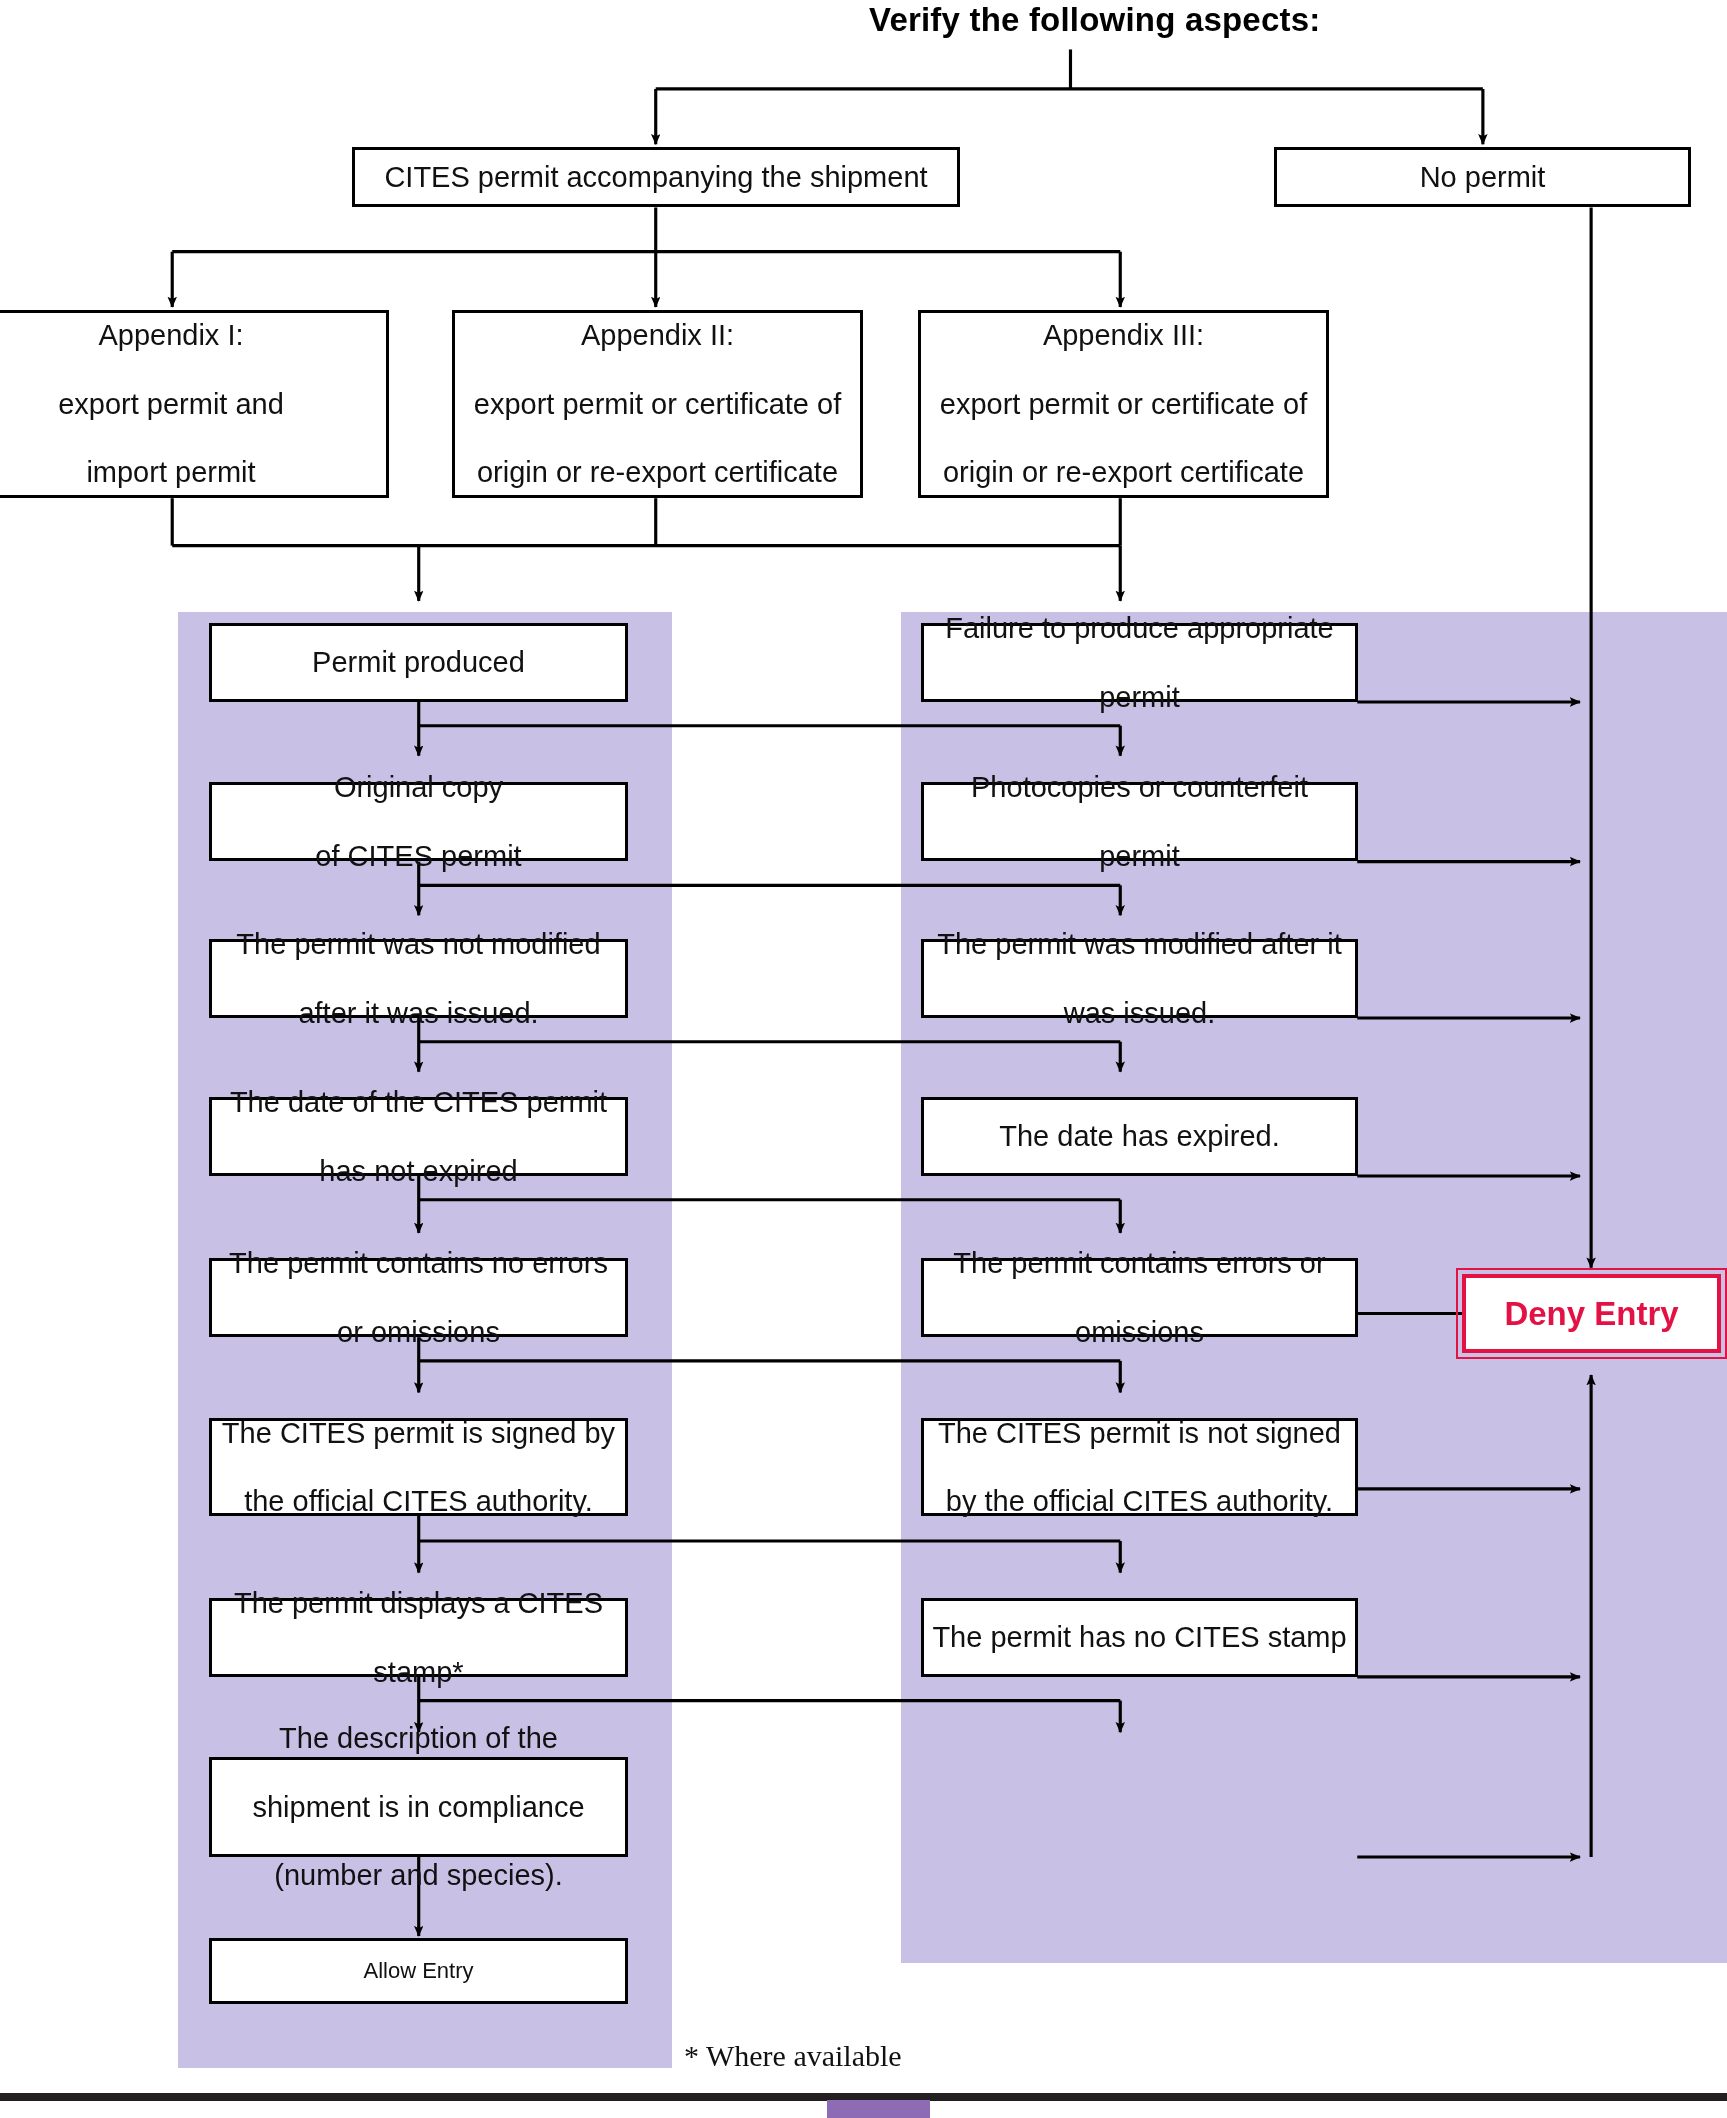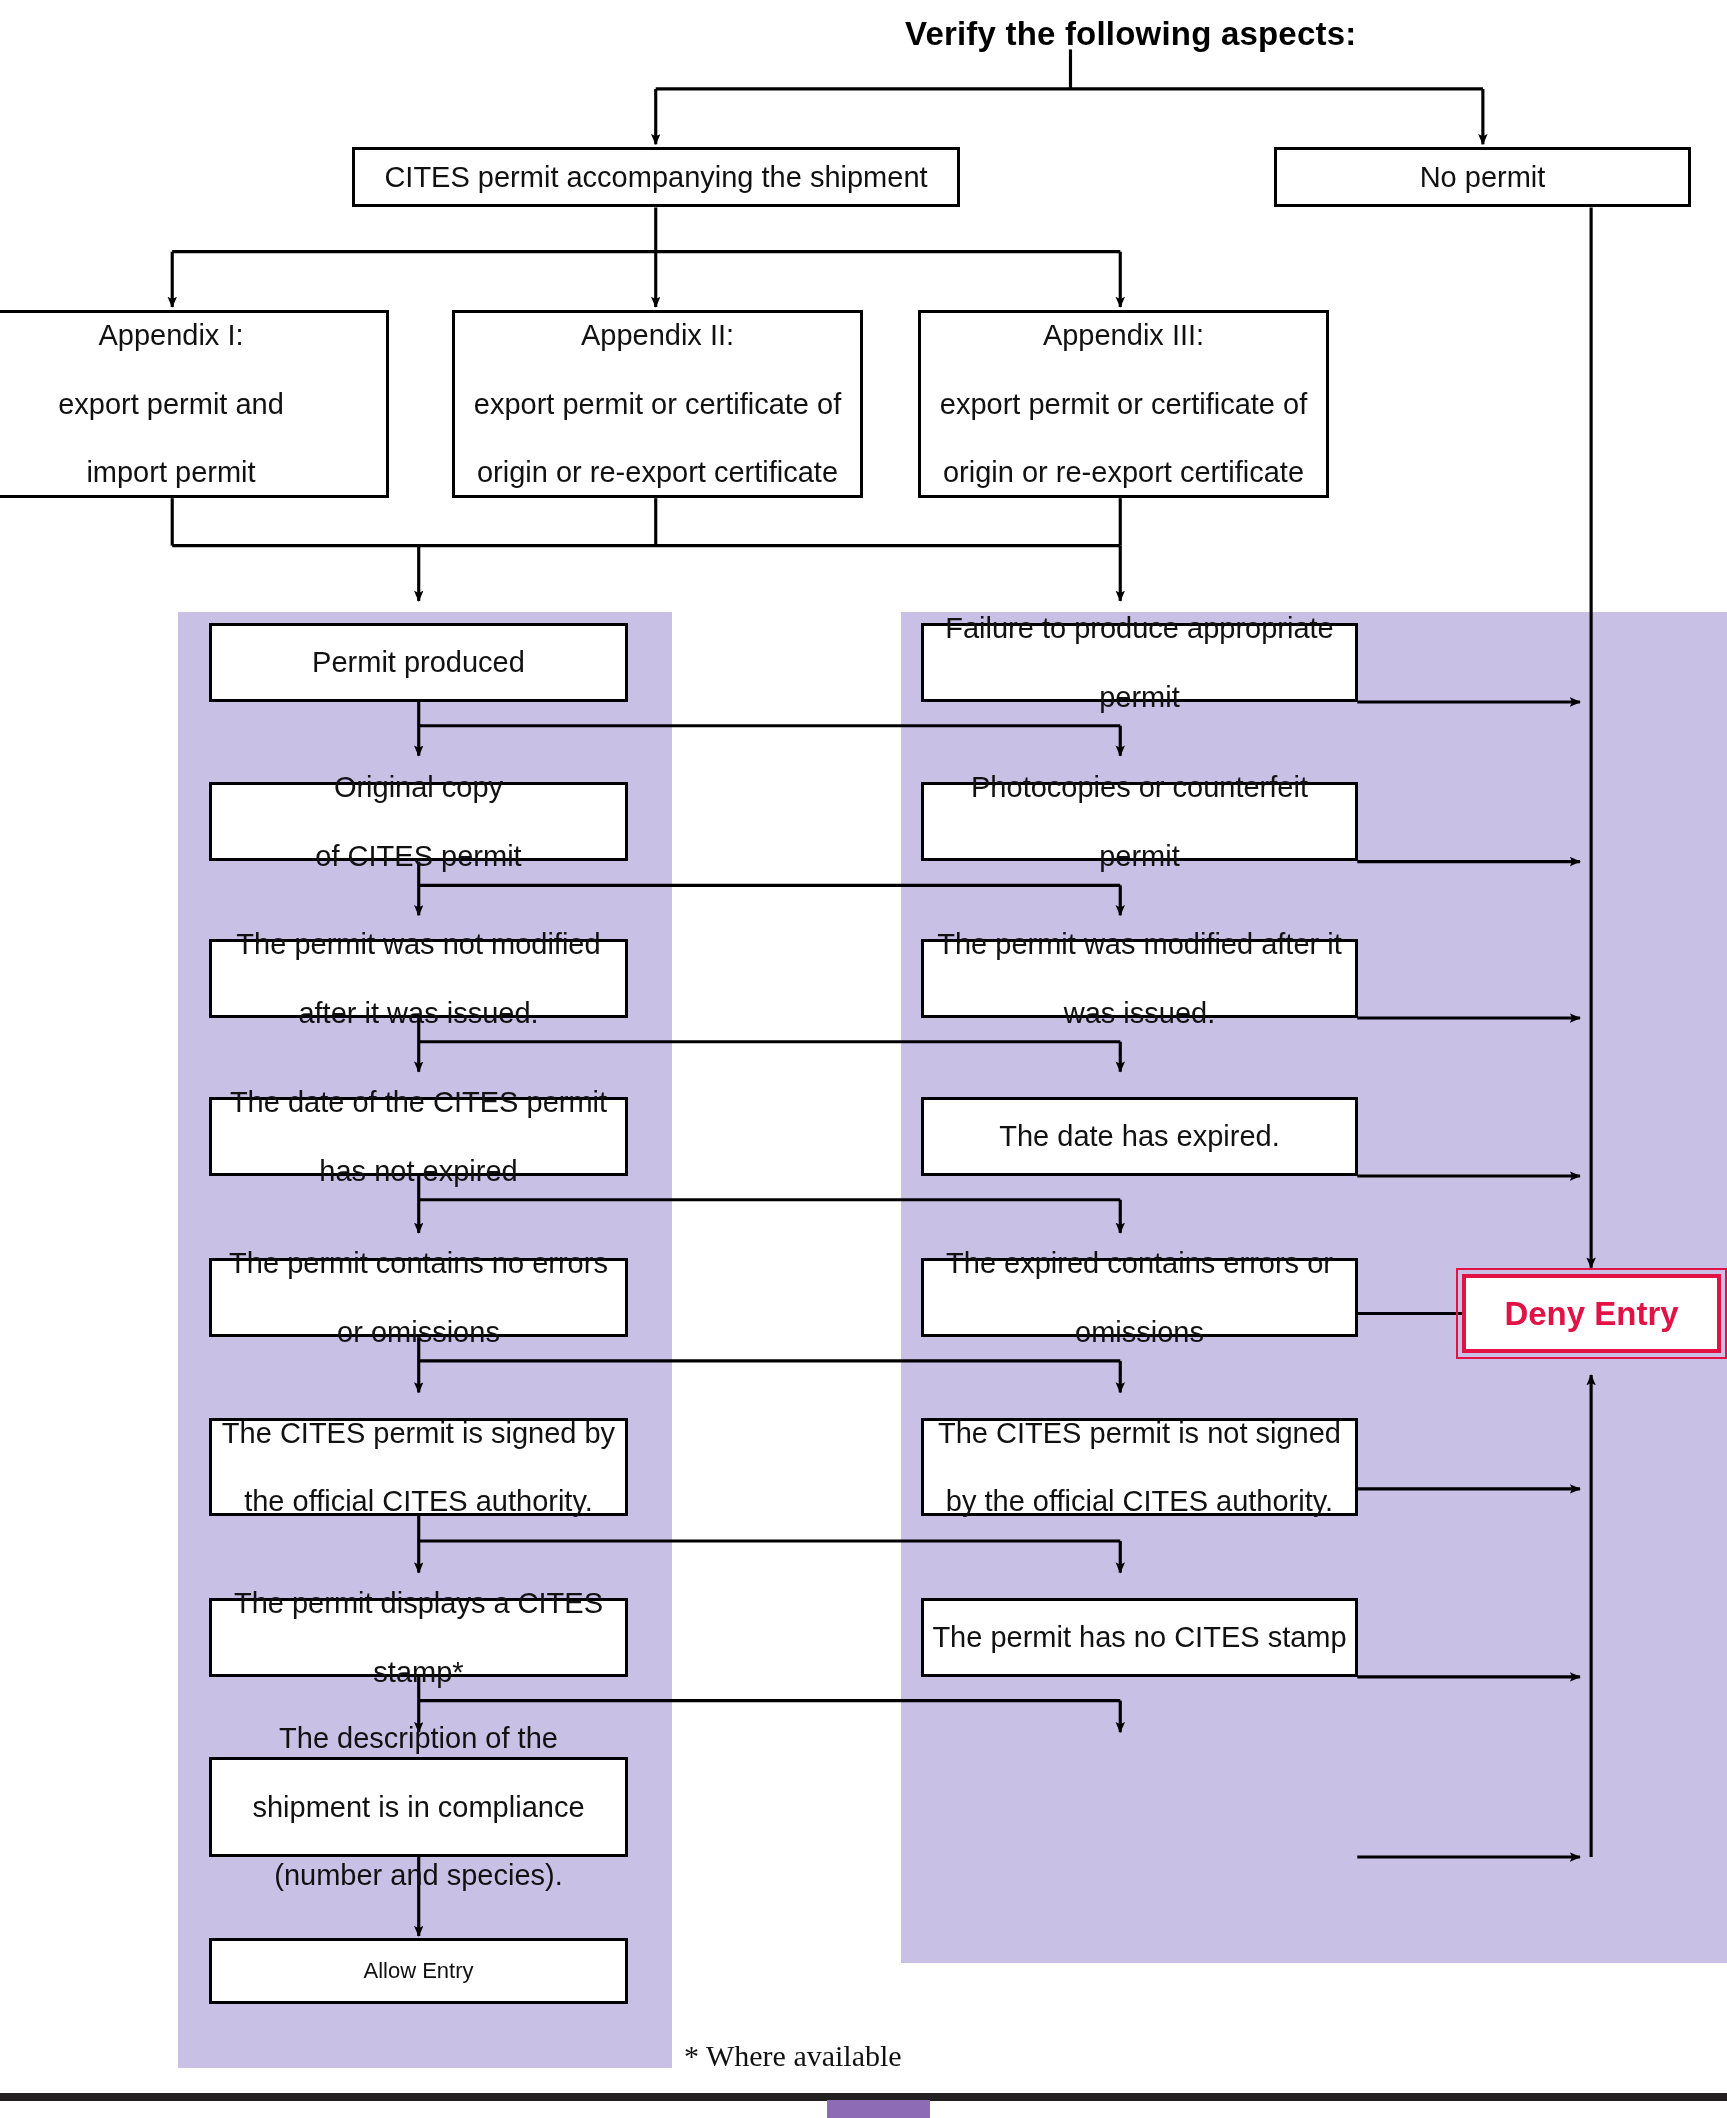--- a/index.html
+++ b/index.html
@@ -117,21 +117,21 @@
 
       <path d="M1718,1662 L1940,1662" marker-end="url(#ar)"></path>
 
       <path d="M2014,2350 L2014,1740" marker-end="url(#ar)"></path>
       <path d="M1718,1884 L2000,1884" marker-end="url(#ar)"></path>
       <path d="M1718,2122 L2000,2122" marker-end="url(#ar)"></path>
       <path d="M1718,2350 L2000,2350" marker-end="url(#ar)"></path>
     </g>
   </svg>
 
-  <div class="title" style="left:869px;top:15px;margin-left:36px;">Verify the following aspects:</div>
+  <div class="title" style="left:869px;top:1px;">Verify the following aspects:</div>
 
   <div class="node" style="left:352px;top:147px;width:608px;height:60px;">
     <span>CITES permit accompanying the shipment</span>
   </div>
 
   <div class="node" style="left:1274px;top:147px;width:417px;height:60px;">
     <span>No permit</span>
   </div>
 
   <div class="node" style="left:-47px;top:310px;width:436px;height:188px;">
@@ -240,21 +240,21 @@
   </div>
 
   <div class="node" style="left:921px;top:1097px;width:437px;height:79px;">
     <span>
       <span>The date has expired.</span>
     </span>
   </div>
 
   <div class="node" style="left:921px;top:1258px;width:437px;height:79px;">
     <span>
-      <span>The expired contains errors or</span><br>
+      <span>The permit contains errors or</span><br>
       <span>omissions</span>
     </span>
   </div>
 
   <div class="node" style="left:921px;top:1418px;width:437px;height:98px;">
     <span>
       <span>The CITES permit is not signed</span><br>
       <span>by the official CITES authority.</span>
     </span>
   </div>

